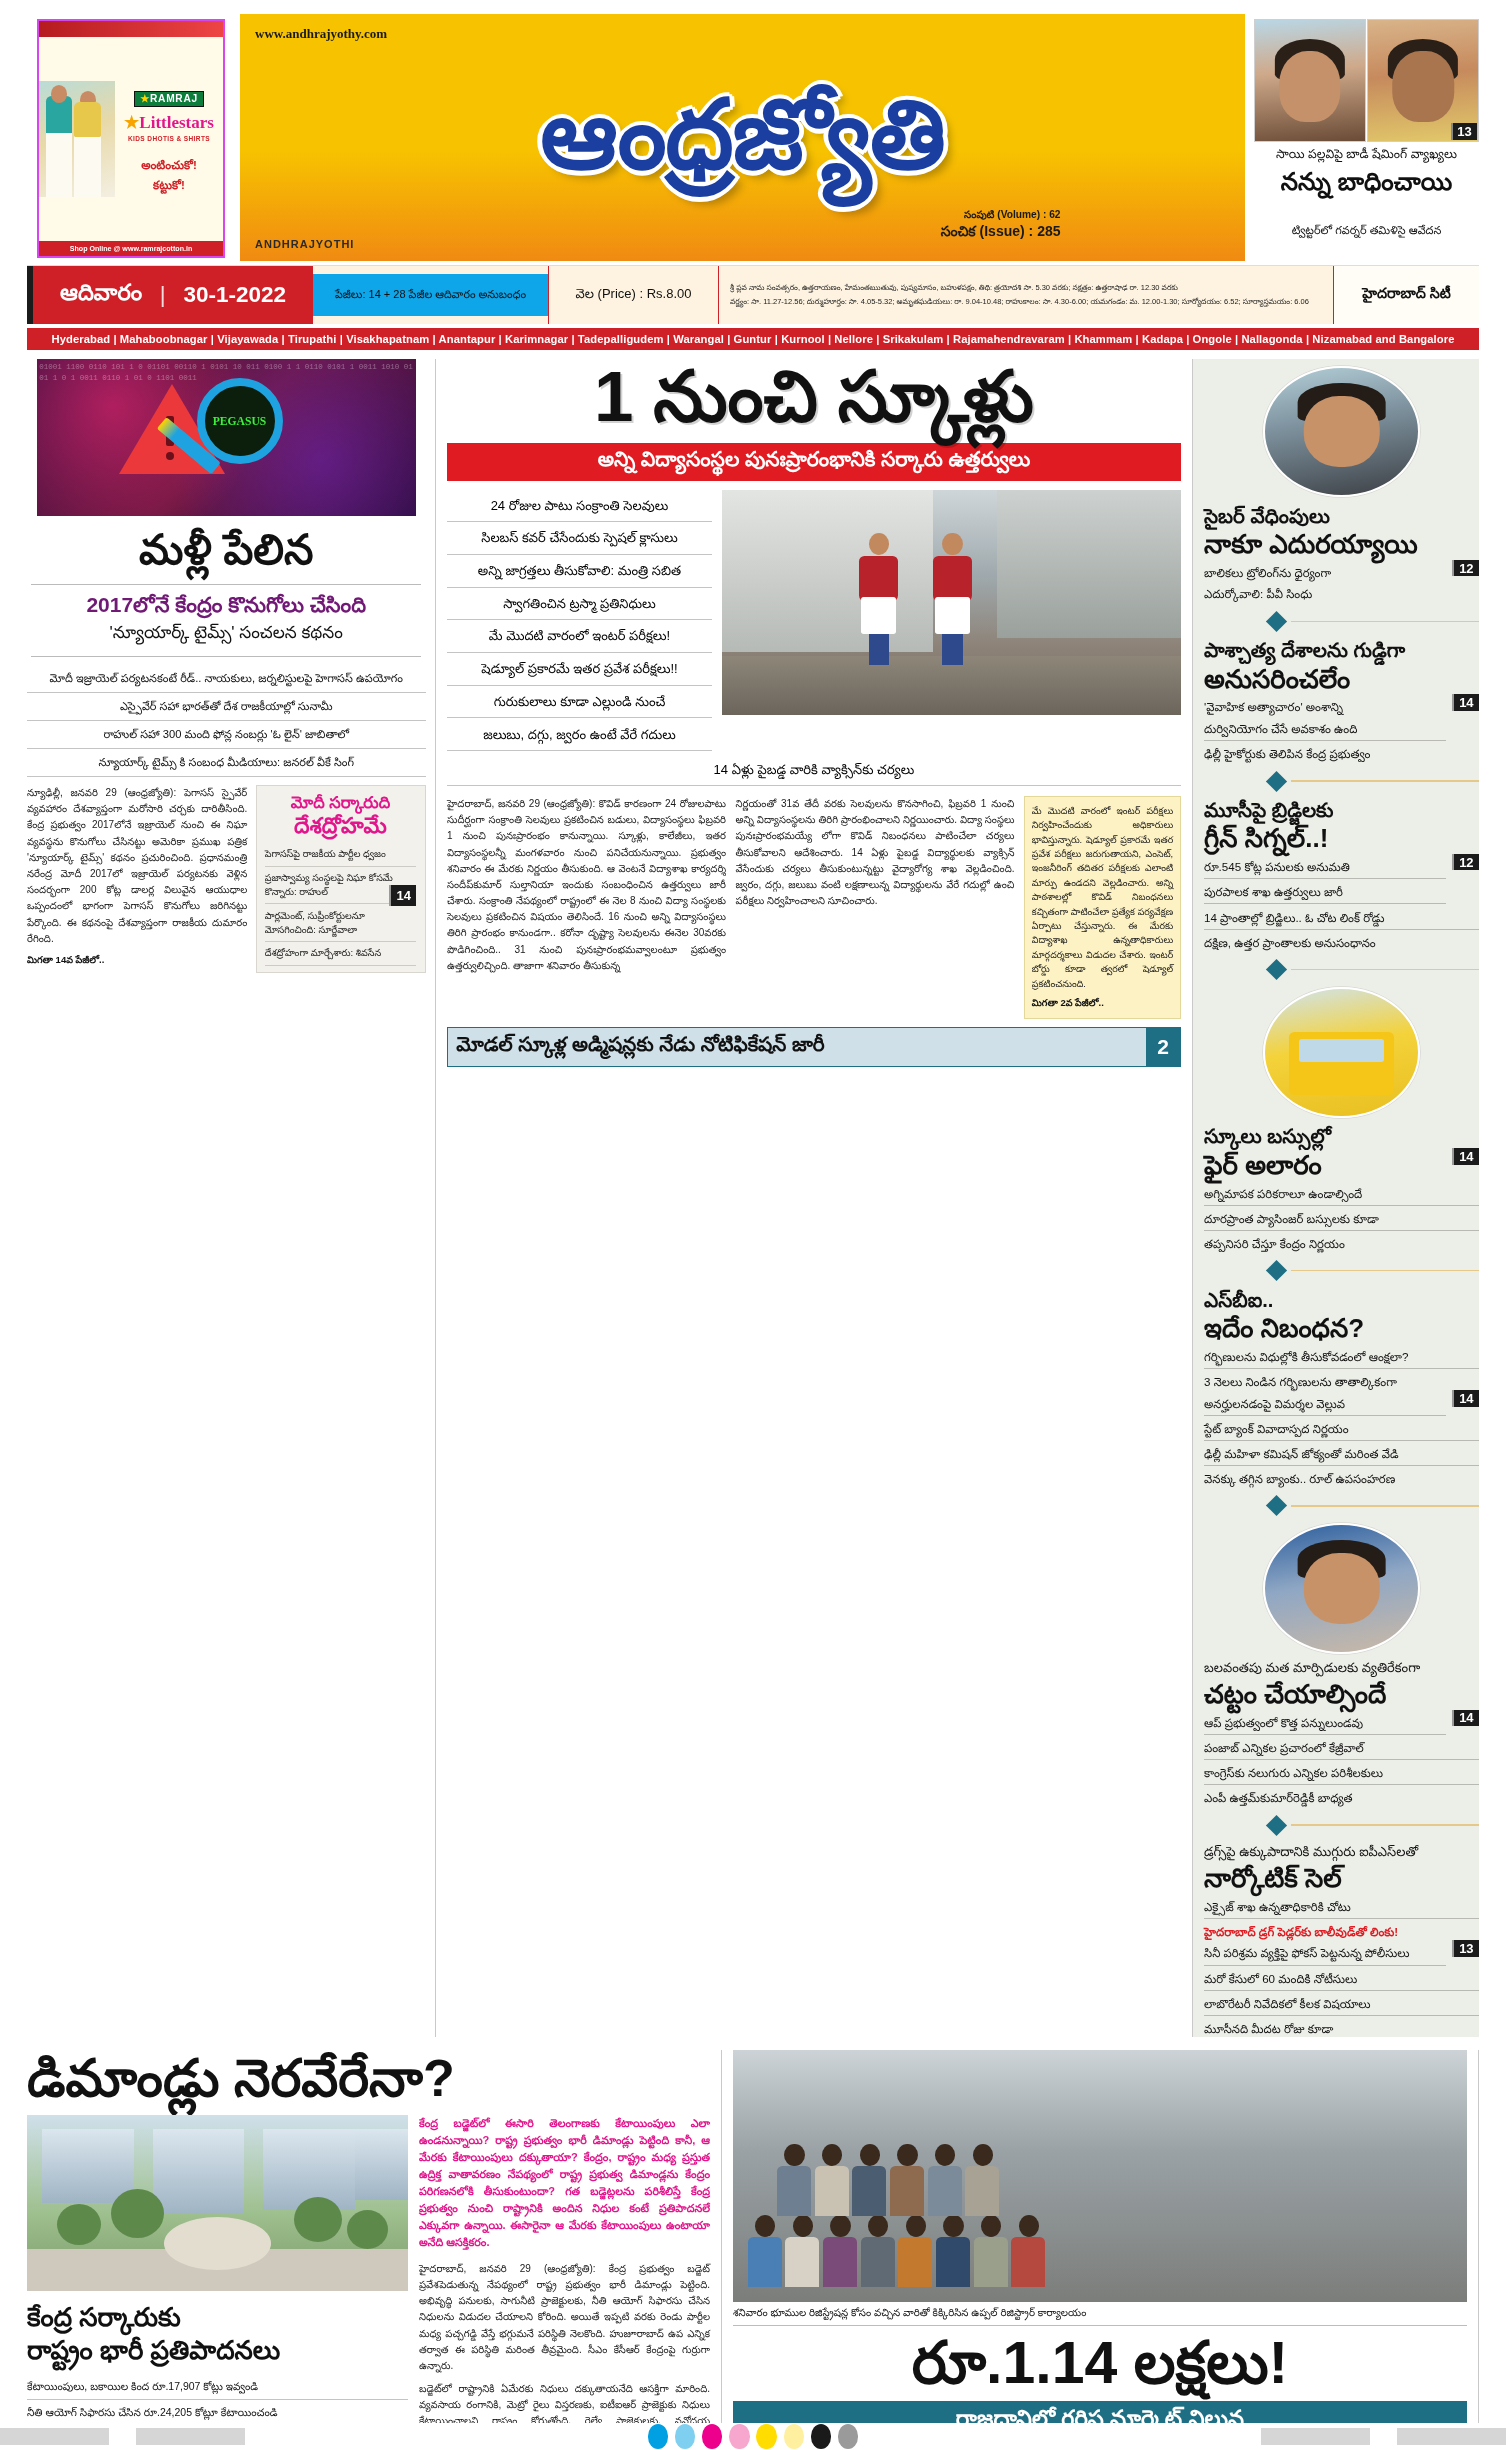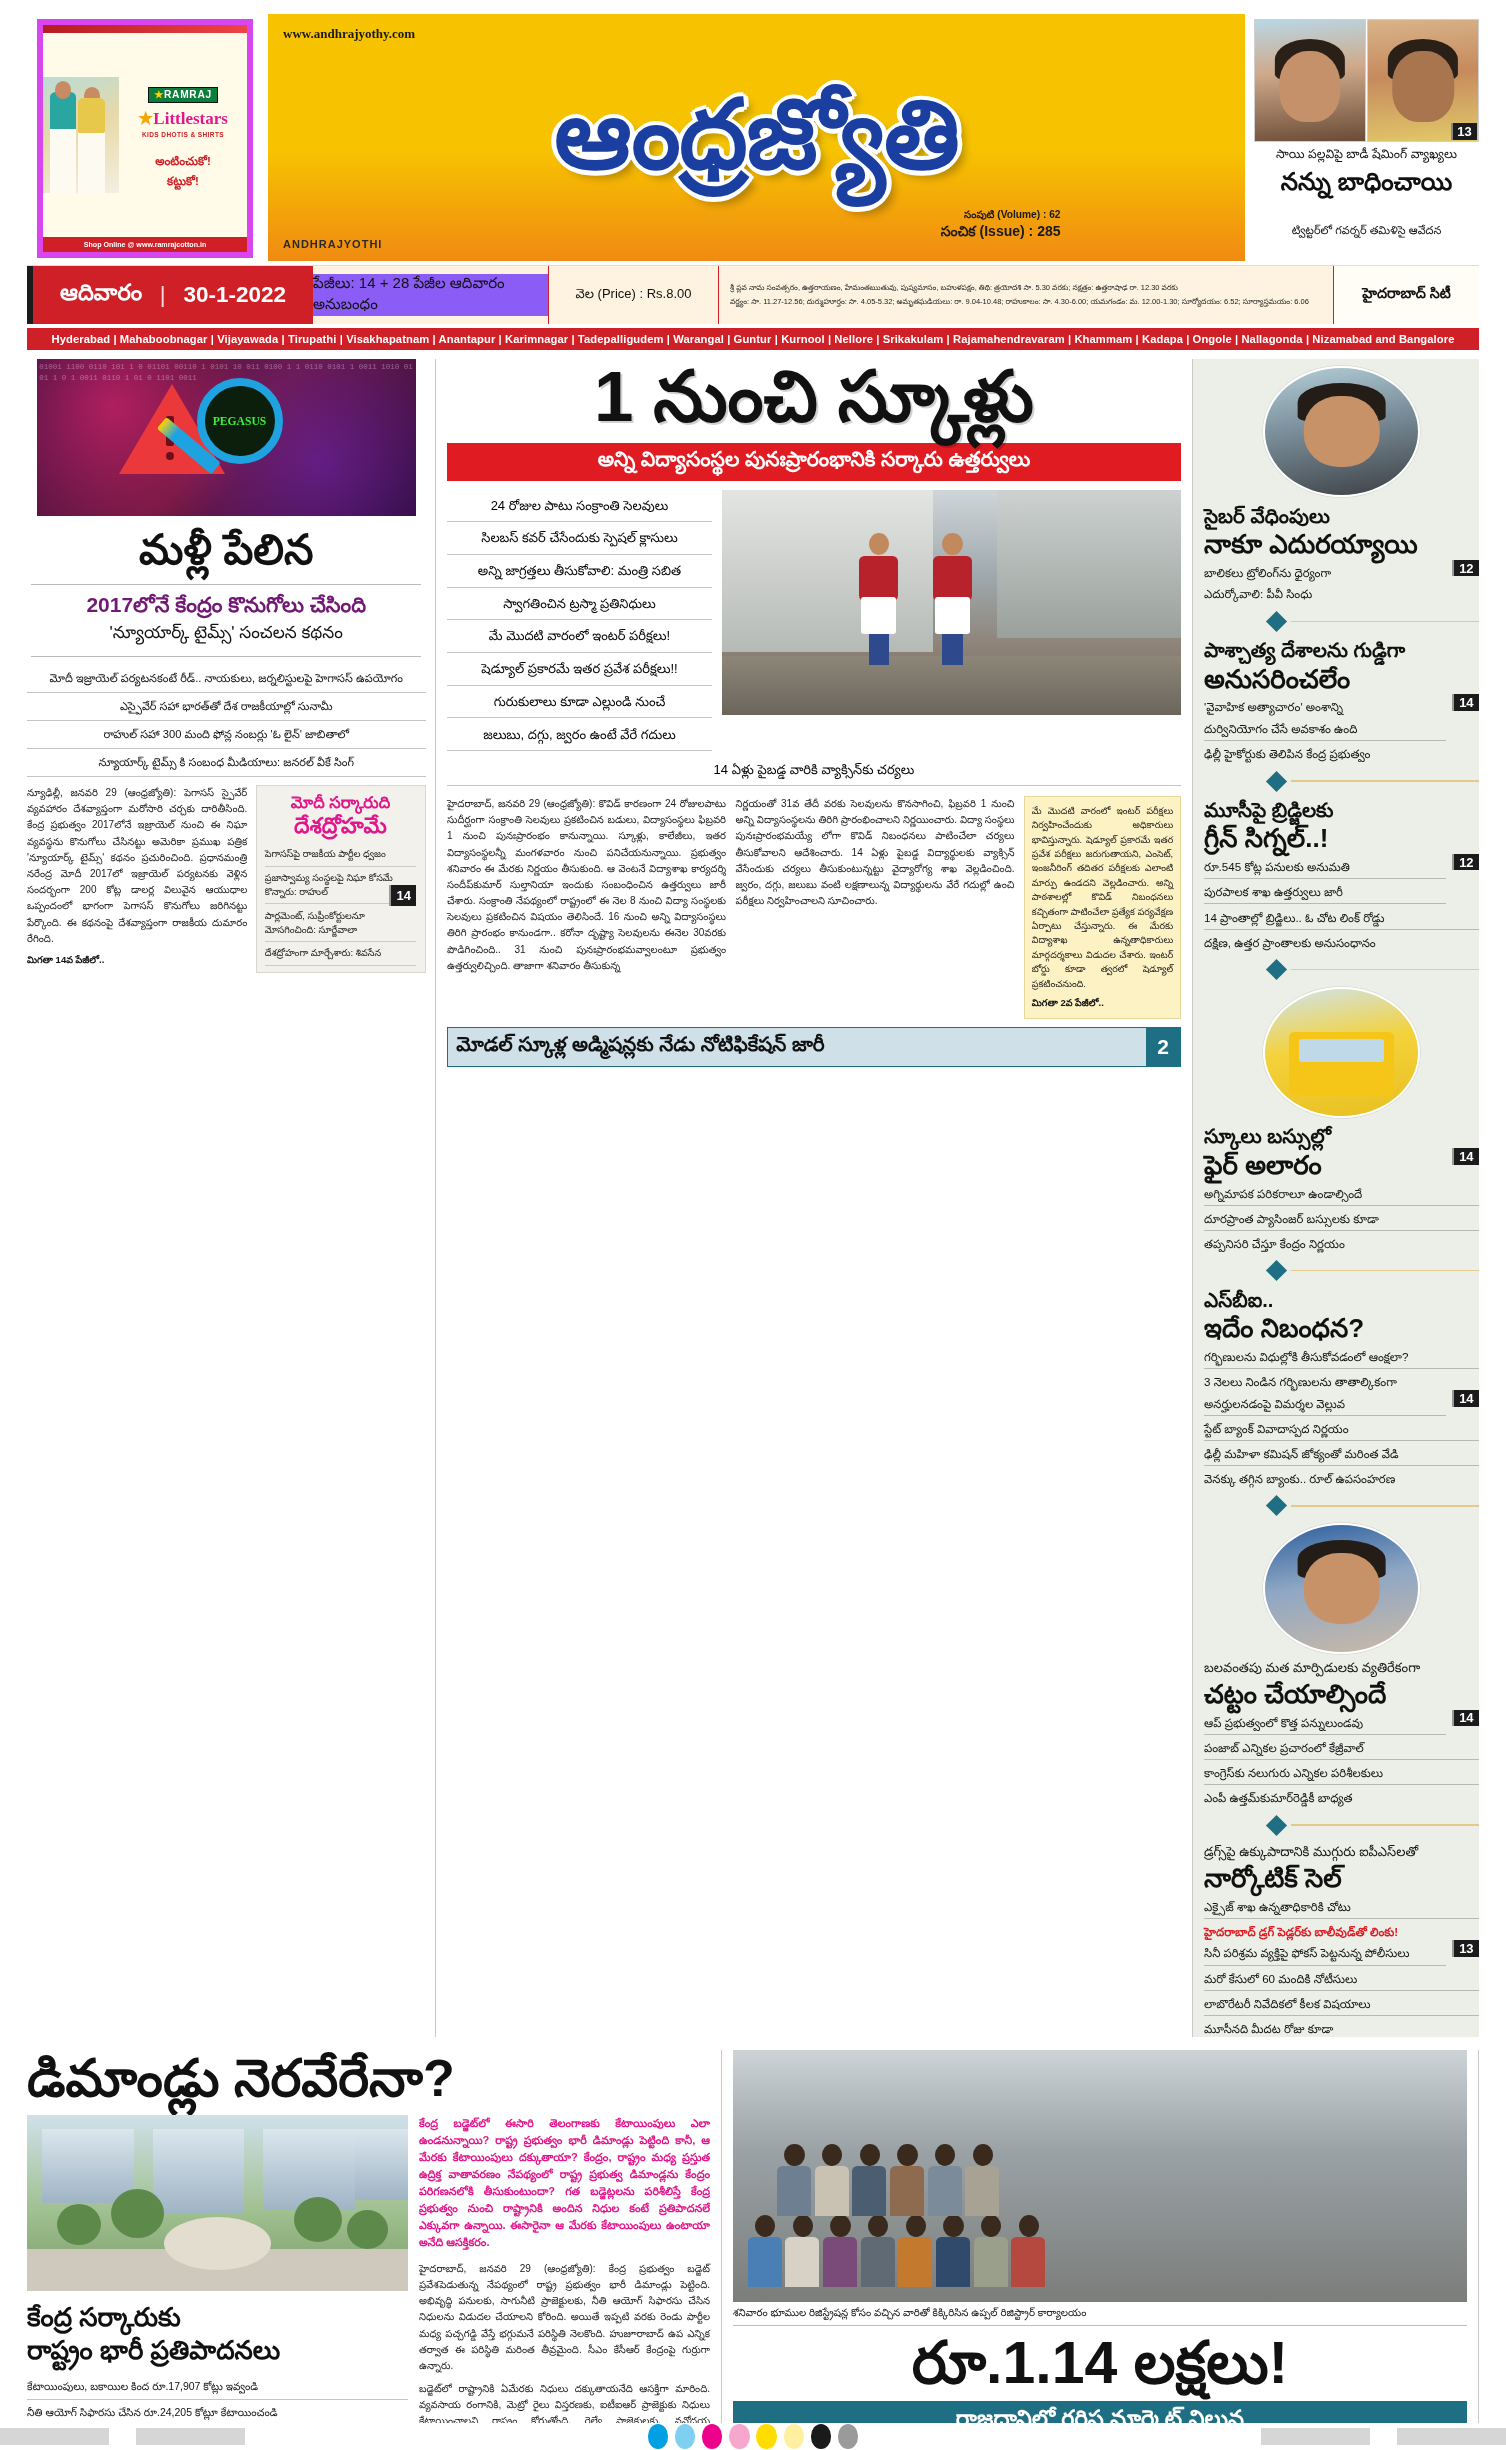--- a/index.html
+++ b/index.html
@@ -8,22 +8,22 @@
     background:#ffffff;
     font-family:"Liberation Sans", sans-serif;
     overflow:hidden;
     position:relative;
   }
   .page { width:1506px; height:2450px; position:relative; background:#fff; }
 
   
   .masthead { display:flex; height:265px; align-items:stretch; }
   .ad-left {
-    width:216px; margin:19px 0 6.8px 37px;
-    border:6px solid #d946ef; background:#fffbe8;
+    width:188px; margin:19px 0 6.8px 37px;
+    border:2px solid #d946ef; background:#fffbe8;
     position:relative; overflow:hidden;
     display:flex; flex-direction:column;gap:44px;
   }
   .ad-left-top { height:17.7px; background:linear-gradient(90deg,#b51b20,#e44); }
   .ad-body { flex:1; display:flex; position:relative; }
   .ad-kids {
     width:76px; background:linear-gradient(160deg,#b9dcd8 0%,#e8d9a8 45%,#f3efe2 100%);
     position:relative;
   }
   .ad-kids:before{
@@ -116,21 +116,21 @@
     background:#fdf3e0; border-top:0.7px solid #ddd;
   }
   .db-date{
     background:#cf2027; color:#fff; width:286px;
     display:flex; align-items:center; justify-content:center; gap:17.7px;
     font-size:22.5px; font-weight:bold; border-left:6.8px solid #1b1b1b;
   }
   .db-date .sep{ font-weight:normal; opacity:.85; }
   .db-pages{
     width:235px; display:flex; align-items:center; justify-content:center;
-    font-size:15px; color:#111; background:#8b5cf6; margin:8.2px 0;
+    font-size:11px; color:#111; background:#0ea5e9; margin:8.2px 0;
   }
   .db-price{
     width:170px; display:flex; align-items:center; justify-content:center;
     font-size:13px; color:#111; border-left:1.4px solid #cf2027;
   }
   .db-astro{
     flex:1; display:flex; flex-direction:column; justify-content:center;
     padding:0 11px; font-size:7.5px; line-height:1.9; color:#222;
     border-left:1.4px solid #cf2027;
   }

